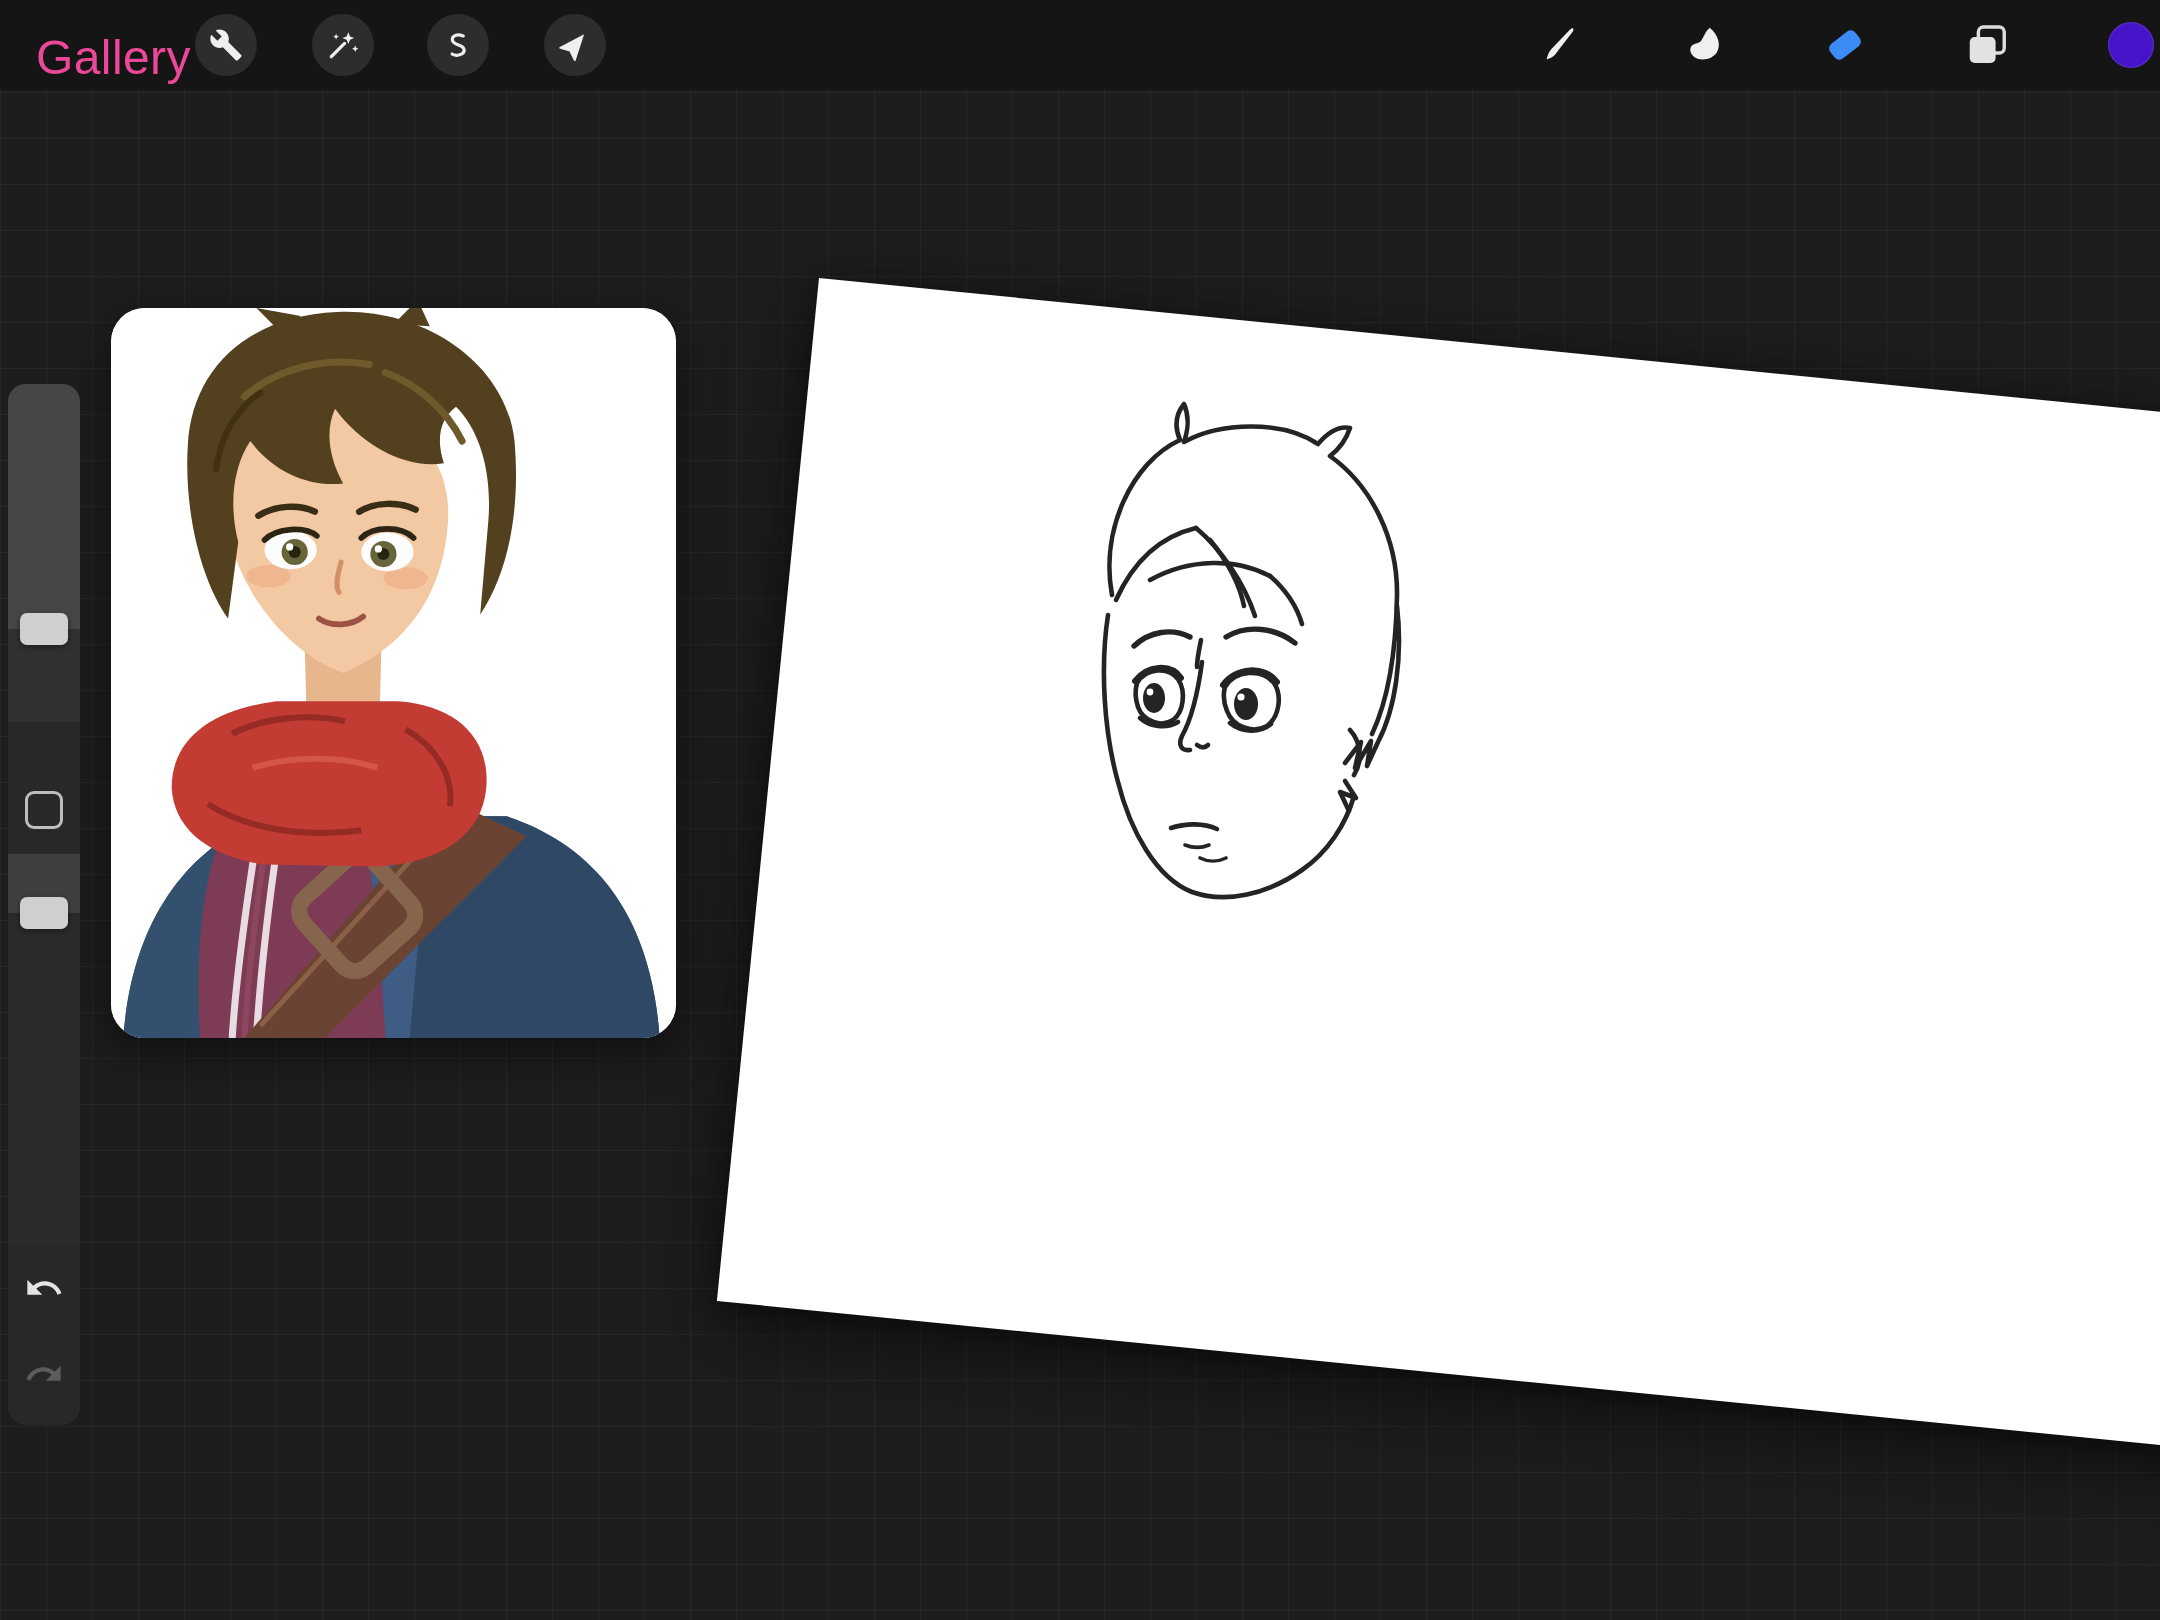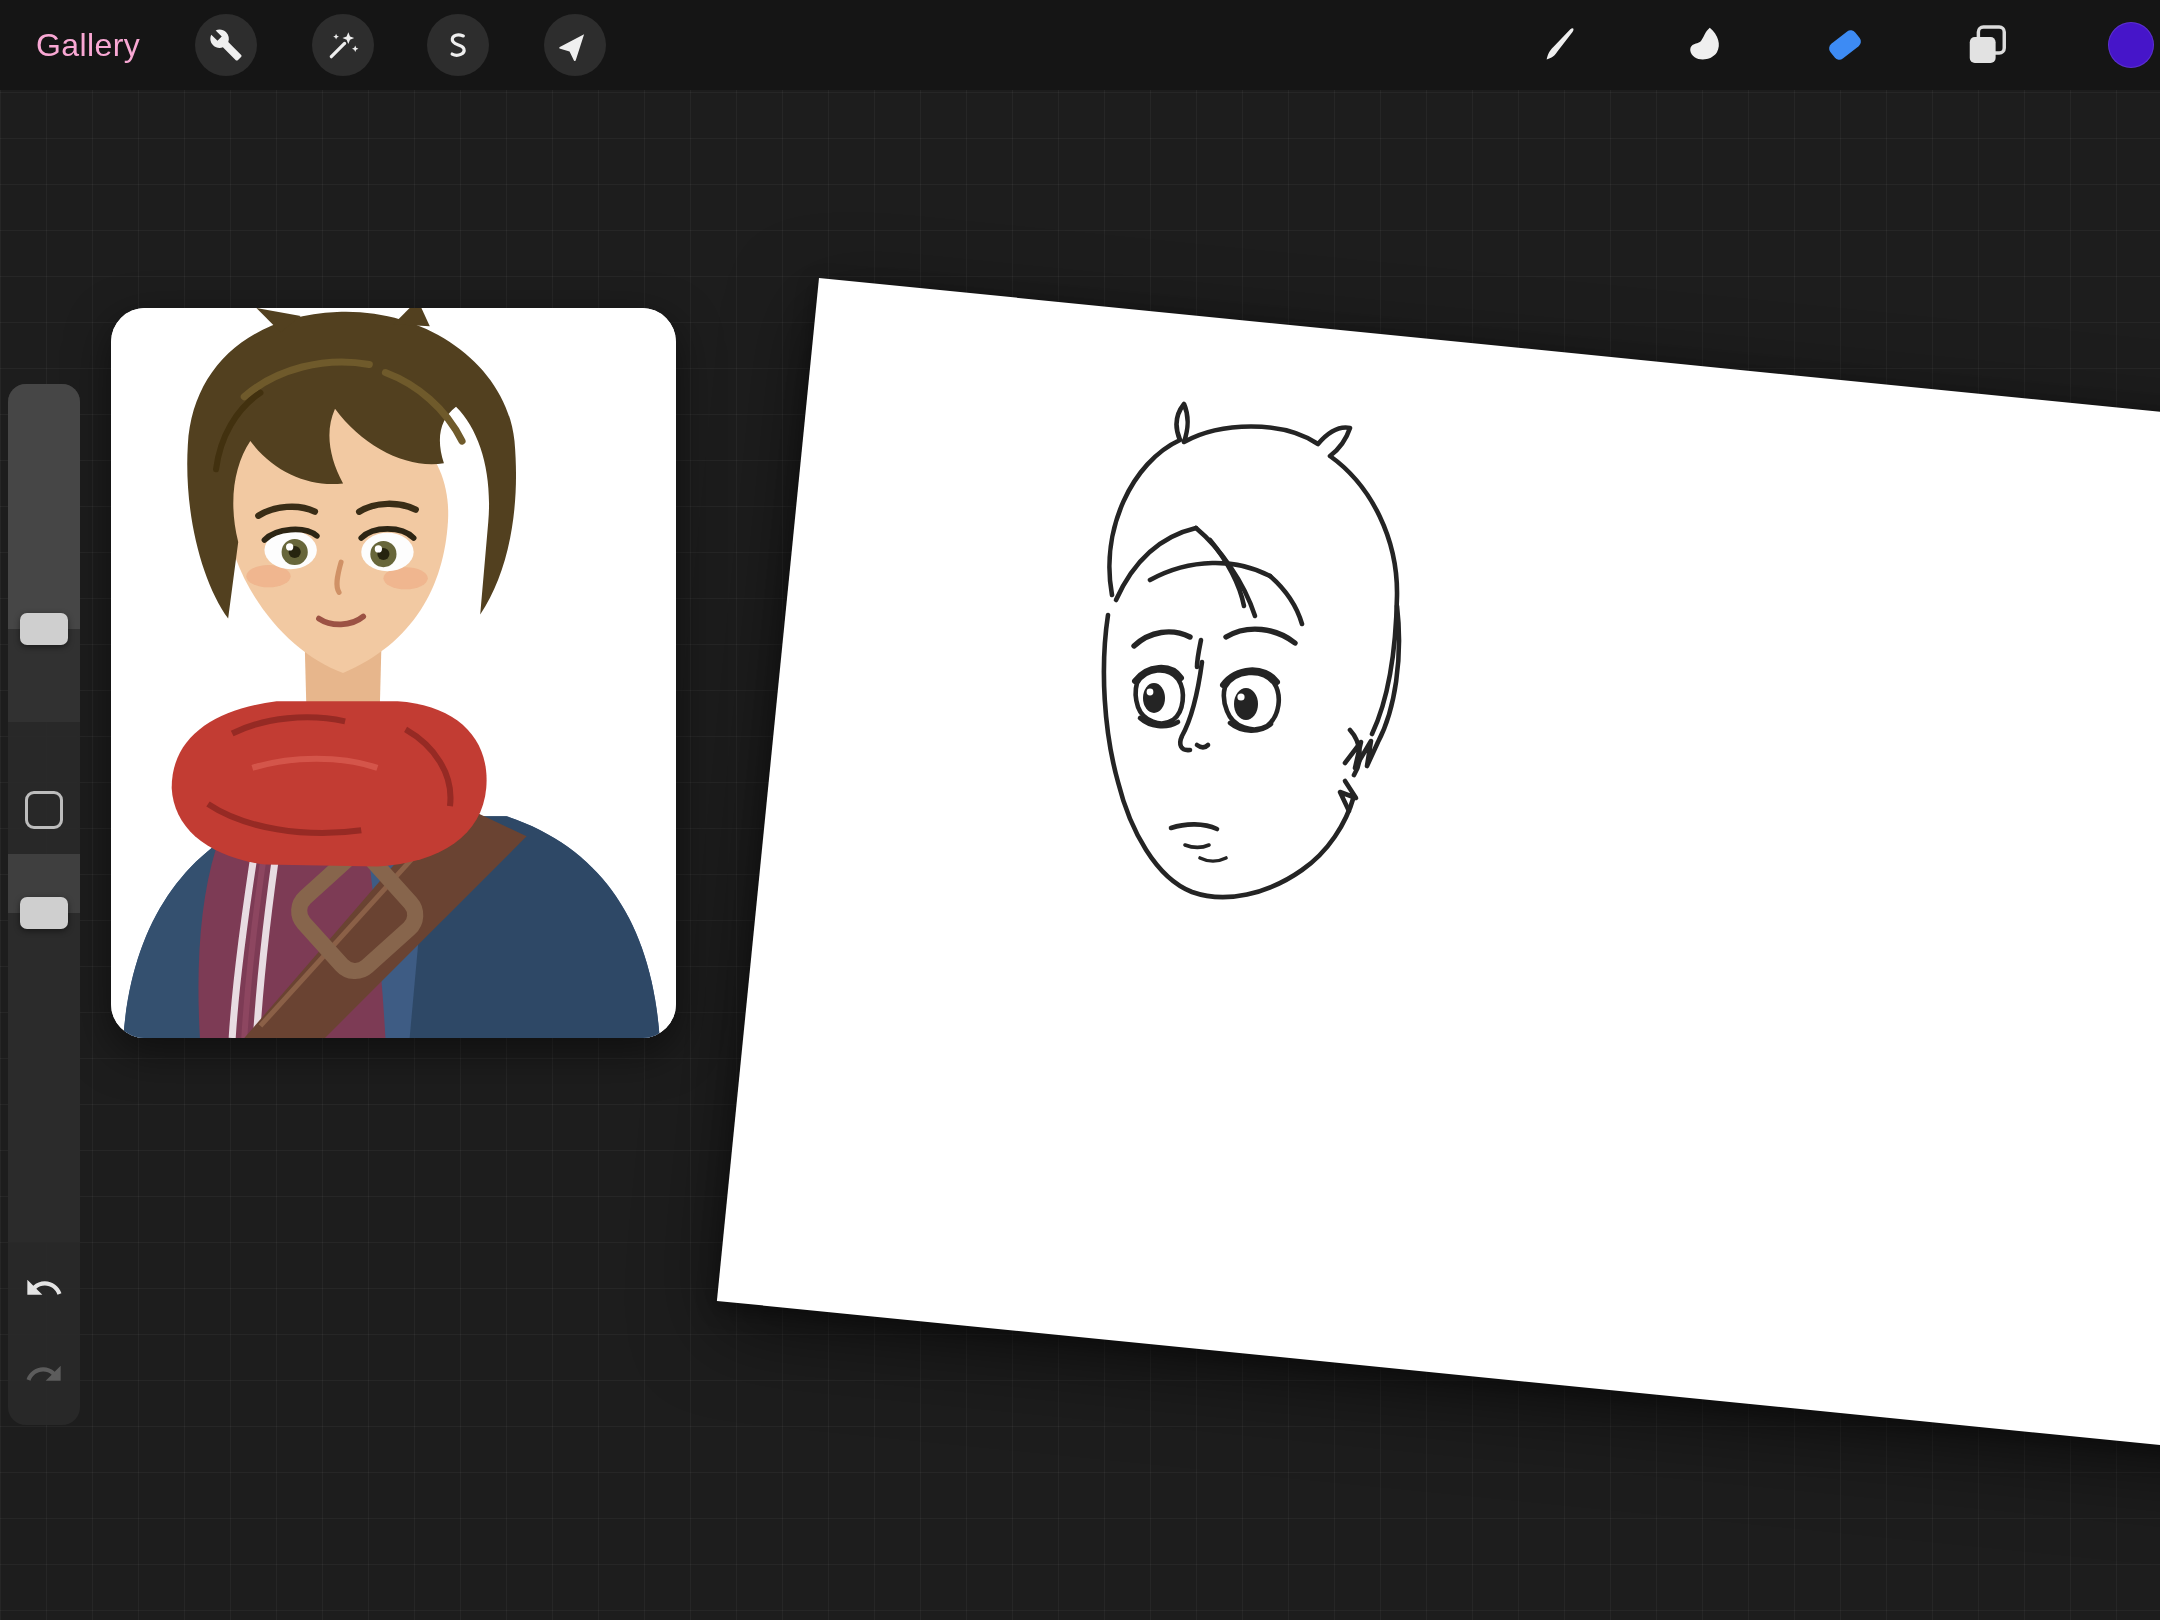--- a/index.html
+++ b/index.html
@@ -5,22 +5,22 @@
   html,body{margin:0;padding:0;background:#000;}
   #app{position:relative;width:2160px;height:1620px;overflow:hidden;
        font-family:"Liberation Sans",sans-serif;
        background-color:#1d1d1d;
        background-image:
          linear-gradient(rgba(255,255,255,.04) 1px, transparent 1px),
          linear-gradient(90deg, rgba(255,255,255,.04) 1px, transparent 1px);
        background-size:46px 46px;}
   
   .topbar{position:absolute;left:0;top:0;width:2160px;height:90px;background:#151515;z-index:50;}
-  .gallery-btn{position:absolute;left:36px;top:0;height:90px;display:flex;align-items:center;
-       background:none;border:none;color:#f9a8d4;font-size:32px;font-weight:500;
+  .gallery-btn{position:absolute;left:36px;top:12px;height:90px;display:flex;align-items:center;
+       background:none;border:none;color:#ec4899;font-size:48px;font-weight:500;
        font-family:"Liberation Sans",sans-serif;letter-spacing:.4px;padding:0;cursor:pointer;}
   .circle-btn{position:absolute;top:14px;width:62px;height:62px;border-radius:50%;
        background:#2d2d2d;border:none;display:flex;align-items:center;justify-content:center;
        cursor:pointer;padding:0;}
   .circle-btn svg{width:34px;height:34px;display:block;}
   .flat-btn{position:absolute;top:14px;width:62px;height:62px;background:none;border:none;
        display:flex;align-items:center;justify-content:center;cursor:pointer;padding:0;}
   .flat-btn svg{width:46px;height:46px;display:block;}
   .swatch{width:46px;height:46px;border-radius:50%;box-shadow:inset 0 0 0 1px rgba(255,255,255,.12);}
   

